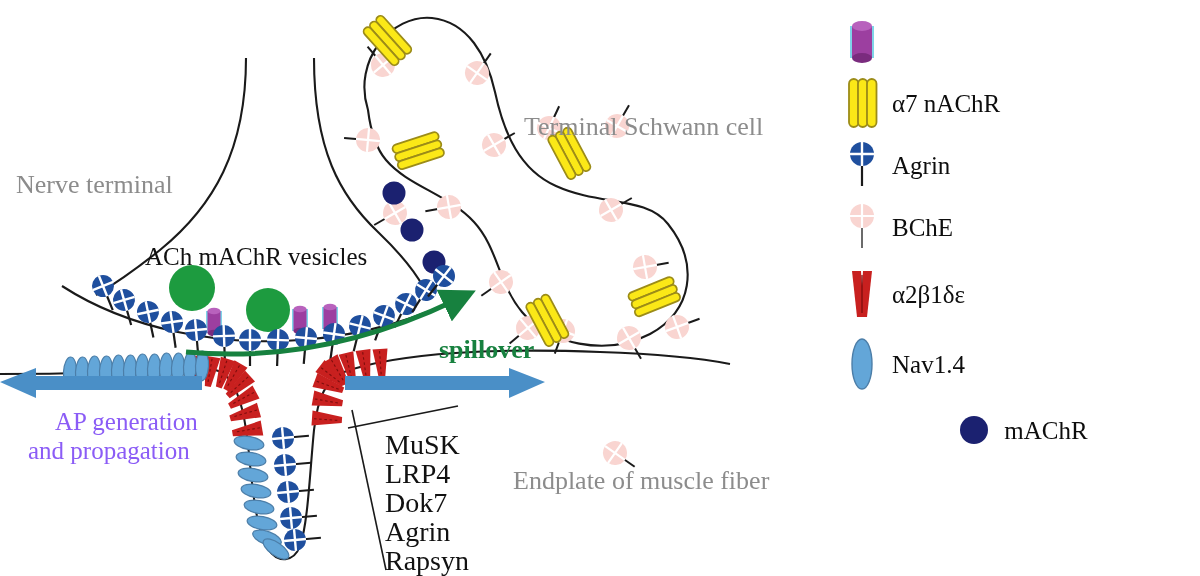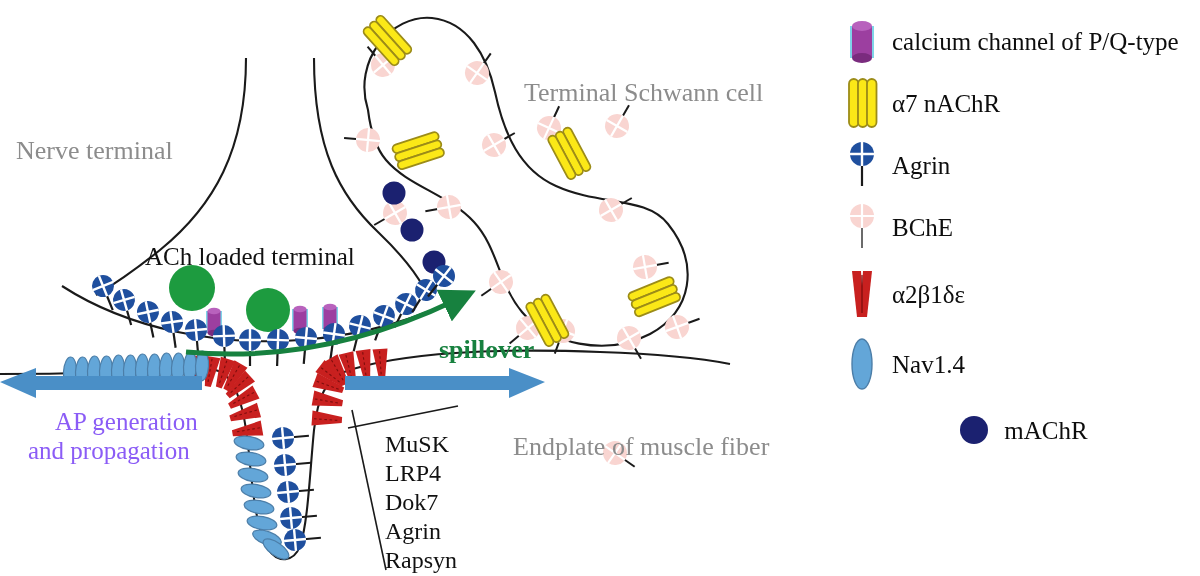--- a/index.html
+++ b/index.html
@@ -25,21 +25,21 @@
     top: 0;
     left: 0;
     width: 1200px;
     height: 576px;
   }
   .lbl {
     position: absolute;
     white-space: pre;
     font-family: "Liberation Serif", serif;
   }
-  .lbl-gray  { color: #8c8c8c; }
+  .lbl-gray  { color: #8c8c8c; margin-top: 34px; }
   .lbl-black { color: #111111; }
   .lbl-blue  { color: #8b5cf6; }
   .lbl-green { color: #17813f; font-weight: bold; margin-left: 12px; }
 
   .legend {
     position: absolute;
     left: 838px;
     top: 10px;
     width: 362px;
   }
@@ -274,47 +274,46 @@
     <g>
       <path d="M 545 382 L 509 368 L 509 376 L 345 376 L 345 390 L 509 390 L 509 398 Z" fill="#4a8fc7"></path>
     </g>
 
     <g>
       <path d="M 186 352 C 270 360, 360 346, 456 300" fill="none" stroke="#17813f" stroke-width="5" marker-end="url(#arrowhead-green)"></path>
     </g>
   </svg>
 
   <div class="lbl lbl-gray" style="left:16px;  top:136px; font-size:26px;">Nerve terminal</div>
-  <div class="lbl lbl-black" style="left:145px; top:243px; font-size:25px;">ACh loaded terminal</div>
+  <div class="lbl lbl-black" style="left:145px; top:243px; font-size:25px;">ACh mAChR vesicles</div>
   <div class="lbl lbl-gray" style="left:524px; top:78px;  font-size:26px;">Terminal Schwann cell</div>
   <div class="lbl lbl-green" style="left:427px; top:335px; font-size:26px;">spillover</div>
   <div class="lbl lbl-blue" style="left:55px;  top:408px; font-size:25px;">AP generation</div>
   <div class="lbl lbl-gray" style="left:513px; top:432px; font-size:26px;">Endplate of muscle fiber</div>
   <div class="lbl lbl-blue" style="left:28px;  top:437px; font-size:25px;">and propagation</div>
 
-  <div id="protein-list" style="position:absolute; left:385px; top:430px; font-size:24px; color:#111111; line-height:29px;">
+  <div id="protein-list" style="position:absolute; left:385px; top:430px; font-size:28px; color:#111111; line-height:29px;">
       <div>MuSK</div>
       <div>LRP4</div>
       <div>Dok7</div>
       <div>Agrin</div>
       <div>Rapsyn</div>
     </div>
 
   <div class="legend">
 
     <div class="legend-row">
       <div class="legend-icon">
         <svg width="48" height="58" viewBox="0 0 48 58">
           <rect x="12" y="14" width="24" height="32" fill="#7fd4e8"></rect>
           <rect x="14" y="14" width="20" height="32" fill="#9c3fa0"></rect>
           <ellipse cx="24" cy="14" rx="10" ry="5" fill="#b862bd"></ellipse>
           <ellipse cx="24" cy="46" rx="10" ry="5" fill="#7a2b7e"></ellipse>
         </svg>
       </div>
-      <div class="legend-text">calcium channel of P/Q-type</div>
     </div>
 
     <div class="legend-row">
       <div class="legend-icon">
         <svg width="48" height="58" viewBox="0 0 48 58">
           <g stroke="#9c8c18" stroke-width="1.8" fill="#fbe817" stroke-linejoin="round">
             <rect x="11" y="5" width="9.5" height="48" rx="4.7"></rect>
             <rect x="20" y="5" width="9.5" height="48" rx="4.7"></rect>
             <rect x="29" y="5" width="9.5" height="48" rx="4.7"></rect>
           </g>

